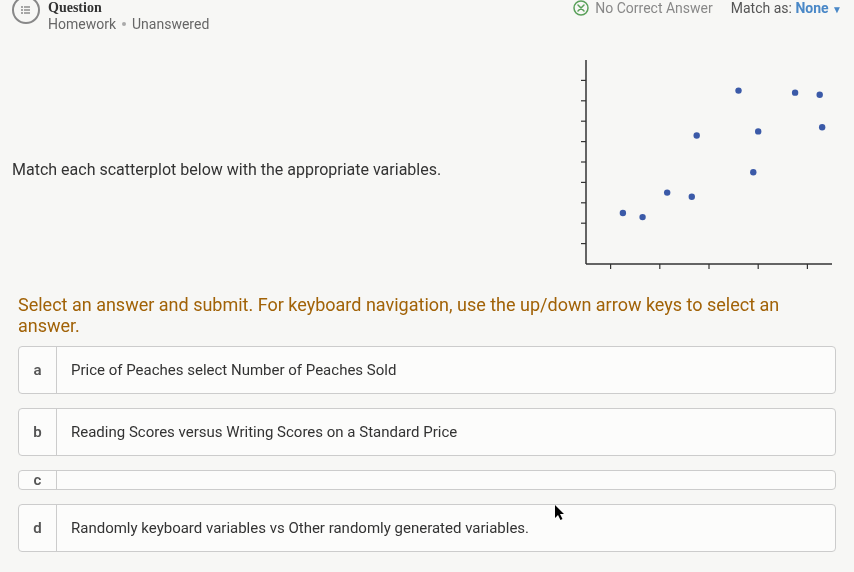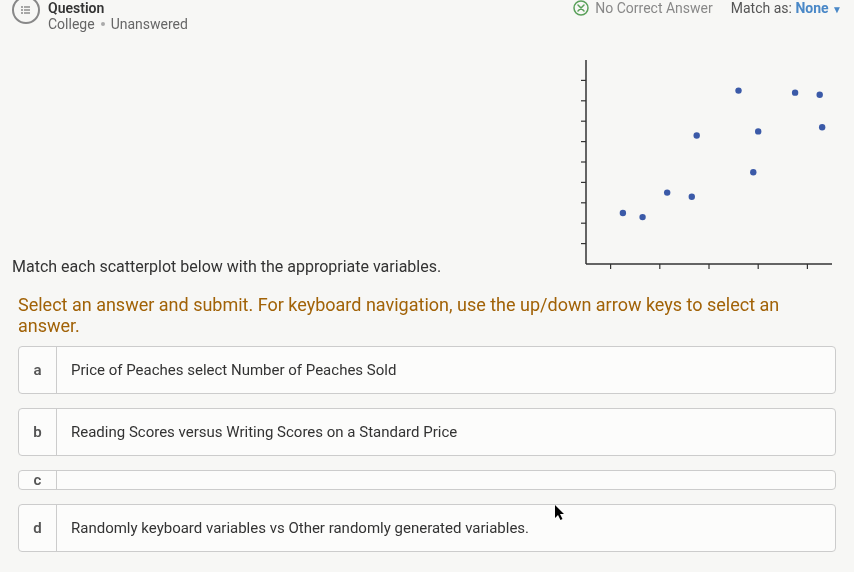--- a/index.html
+++ b/index.html
@@ -33,21 +33,21 @@
       font-size: 10px;
       color: #888;
       margin-top: -4px;
     }
     .question-meta {
       display: flex;
       flex-direction: column;
       font-size: 14px;
       color: #555;
     }
-    .question-title { font-weight: 600; color: #333; }
+    .question-title { font-weight: 600; color: #333; font-family: Liberation Serif, serif; }
     .question-sub { display: flex; gap: 6px; align-items: center; color: #666; }
     .dot { width: 4px; height: 4px; border-radius: 50%; background: #aaa; }
     .header-right {
       display: flex;
       align-items: center;
       gap: 18px;
       font-size: 14px;
     }
     .no-correct {
       display: flex;
@@ -59,21 +59,21 @@
       width: 16px; height: 16px;
       display: inline-flex;
       align-items: center;
       justify-content: center;
     }
     .mark-as { color: #555; }
     .mark-none { color: #4a88c7; font-weight: 700; cursor: pointer; }
     .chev { font-size: 10px; color: #4a88c7; }
     .content-row {
       display: flex;
-      align-items: flex-end;
+      align-items: center;
       justify-content: space-between;
       padding: 18px 20px 10px 12px;
       gap: 32px;
     }
     .prompt {
       font-size: 16px;
       color: #333;
       padding-top: 6px;
     }
     .chart-wrap {
@@ -133,21 +133,21 @@
           <rect x="4" y="2.3" width="6" height="1.4" fill="#888"></rect>
         <circle cx="2" cy="6" r="1" fill="#888"></circle>
           <rect x="4" y="5.3" width="6" height="1.4" fill="#888"></rect>
         <circle cx="2" cy="9" r="1" fill="#888"></circle>
           <rect x="4" y="8.3" width="6" height="1.4" fill="#888"></rect>
       </svg>
     </div>
     <div class="question-meta">
       <span class="question-title">Question</span>
       <div class="question-sub">
-        <span>College</span>
+        <span>Homework</span>
         <span class="dot"></span>
         <span>Unanswered</span>
       </div>
     </div>
   </div>
   <div class="header-right">
     <div class="no-correct">
       <span class="no-correct-icon">
         <svg width="16" height="16" viewBox="0 0 16 16">
           <circle cx="8" cy="8" r="7" fill="none" stroke="#5aa05a" stroke-width="1.5"></circle>

